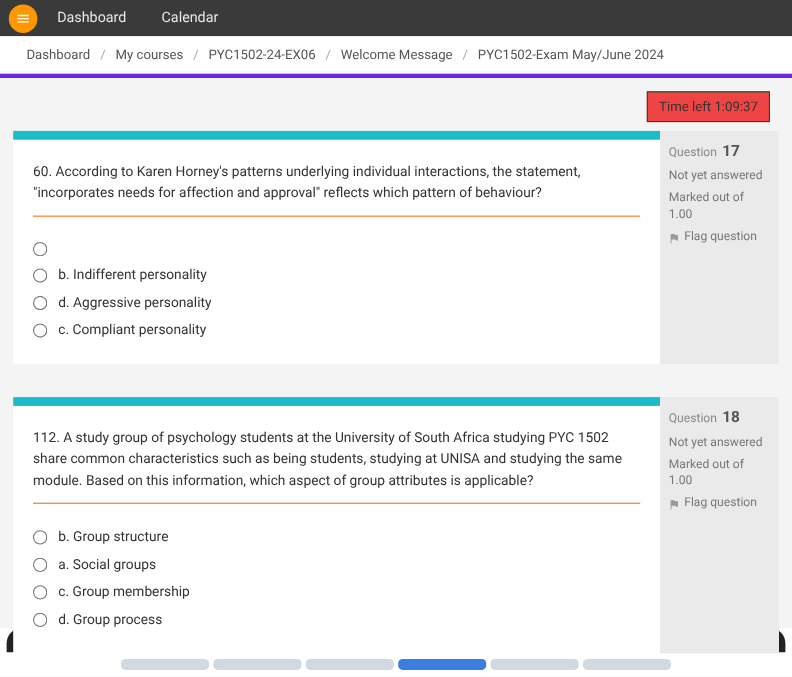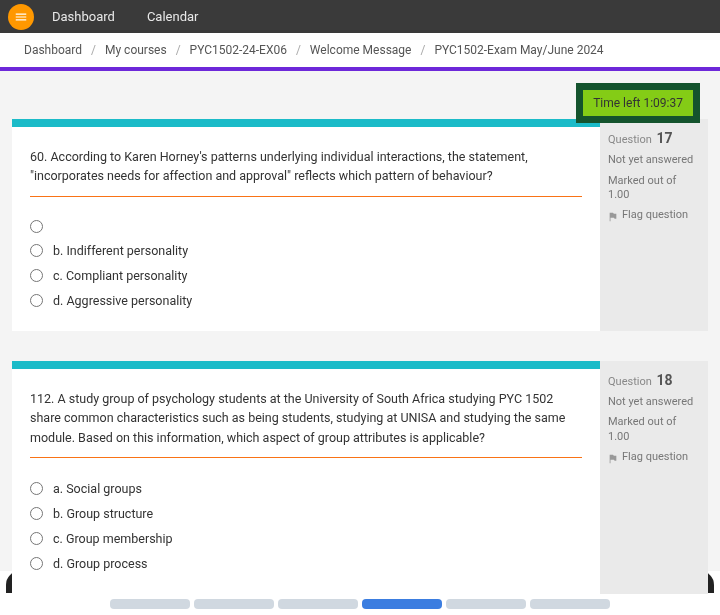--- a/index.html
+++ b/index.html
@@ -49,25 +49,25 @@
     .content-wrap {
       background: #f4f4f4;
       padding: 18px 12px 0 12px;
       height: 500px;
       position: relative;
     }
     .timer-box {
       position: absolute;
       top: 12px;
       right: 20px;
-      border: 7px solid #14532d;
+      border: 1px solid #14532d;
       padding: 6px 10px;
       font-size: 12px;
       color: #333;
-      background: #84cc16;
+      background: #ef4444;
     }
     .q-block {
       display: flex;
       background: #fff;
       margin-top: 30px;
       margin-bottom: 22px;
     }
     .q-block:first-of-type { margin-top: 30px; }
     .q-main {
       flex: 1;
@@ -172,25 +172,25 @@
         <div class="q-text">60. According to Karen Horney's patterns underlying individual interactions, the statement, "incorporates needs for affection and approval" reflects which pattern of behaviour?</div>
         <label class="opt">
           <input type="radio" name="q17" style="">
         </label>
         <label class="opt">
           <input type="radio" name="q17" style="">
           <span>b. Indifferent personality</span>
         </label>
         <label class="opt">
           <input type="radio" name="q17" style="">
+          <span>d. Aggressive personality</span>
+        </label>
+        <label class="opt">
+          <input type="radio" name="q17" style="">
           <span>c. Compliant personality</span>
-        </label>
-        <label class="opt">
-          <input type="radio" name="q17" style="">
-          <span>d. Aggressive personality</span>
         </label>
       </div>
     </div>
     <div class="q-side">
       <div class="row">
         <span class="qnum-label">Question</span>
         <span class="qnum">17</span>
       </div>
       <div class="row">Not yet answered</div>
       <div class="row">Marked out of 1.00</div>
@@ -203,25 +203,25 @@
     </div>
   </div>
 
   <div class="q-block">
     <div class="q-main">
       <div class="q-bar"></div>
       <div class="q-inner">
         <div class="q-text">112. A study group of psychology students at the University of South Africa studying PYC 1502 share common characteristics such as being students, studying at UNISA and studying the same module. Based on this information, which aspect of group attributes is applicable?</div>
         <label class="opt">
           <input type="radio" name="q18" style="">
+          <span>b. Group structure</span>
+        </label>
+        <label class="opt">
+          <input type="radio" name="q18" style="">
           <span>a. Social groups</span>
-        </label>
-        <label class="opt">
-          <input type="radio" name="q18" style="">
-          <span>b. Group structure</span>
         </label>
         <label class="opt">
           <input type="radio" name="q18" style="">
           <span>c. Group membership</span>
         </label>
         <label class="opt">
           <input type="radio" name="q18" style="">
           <span>d. Group process</span>
         </label>
       </div>

